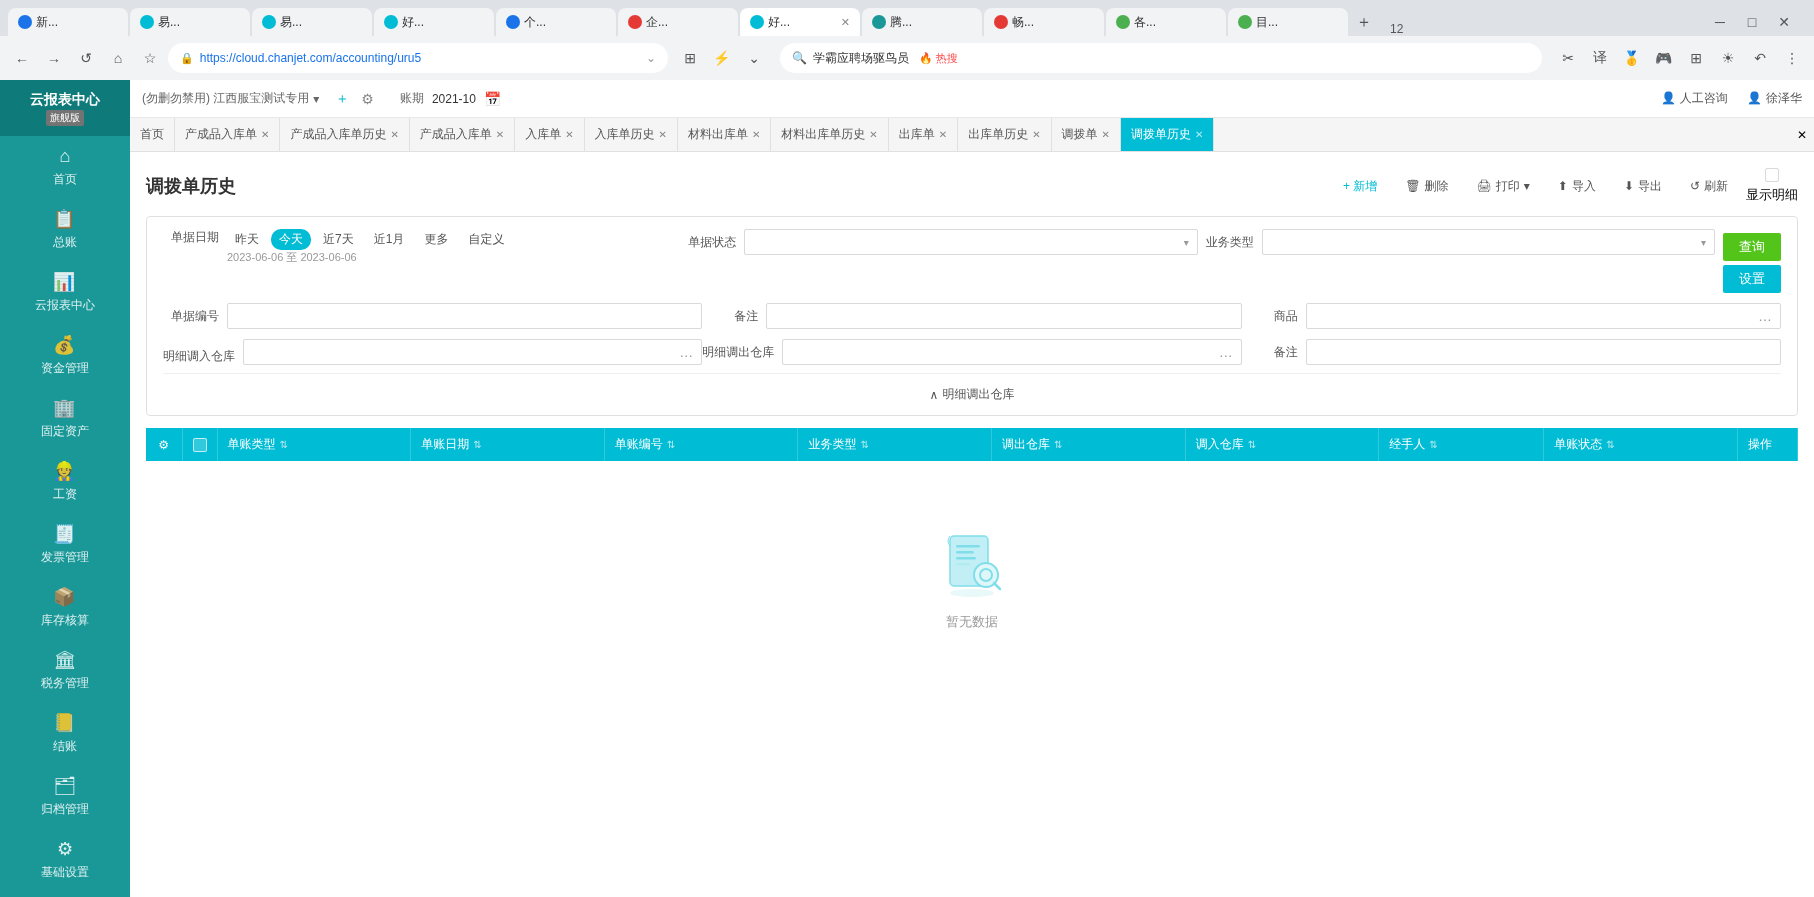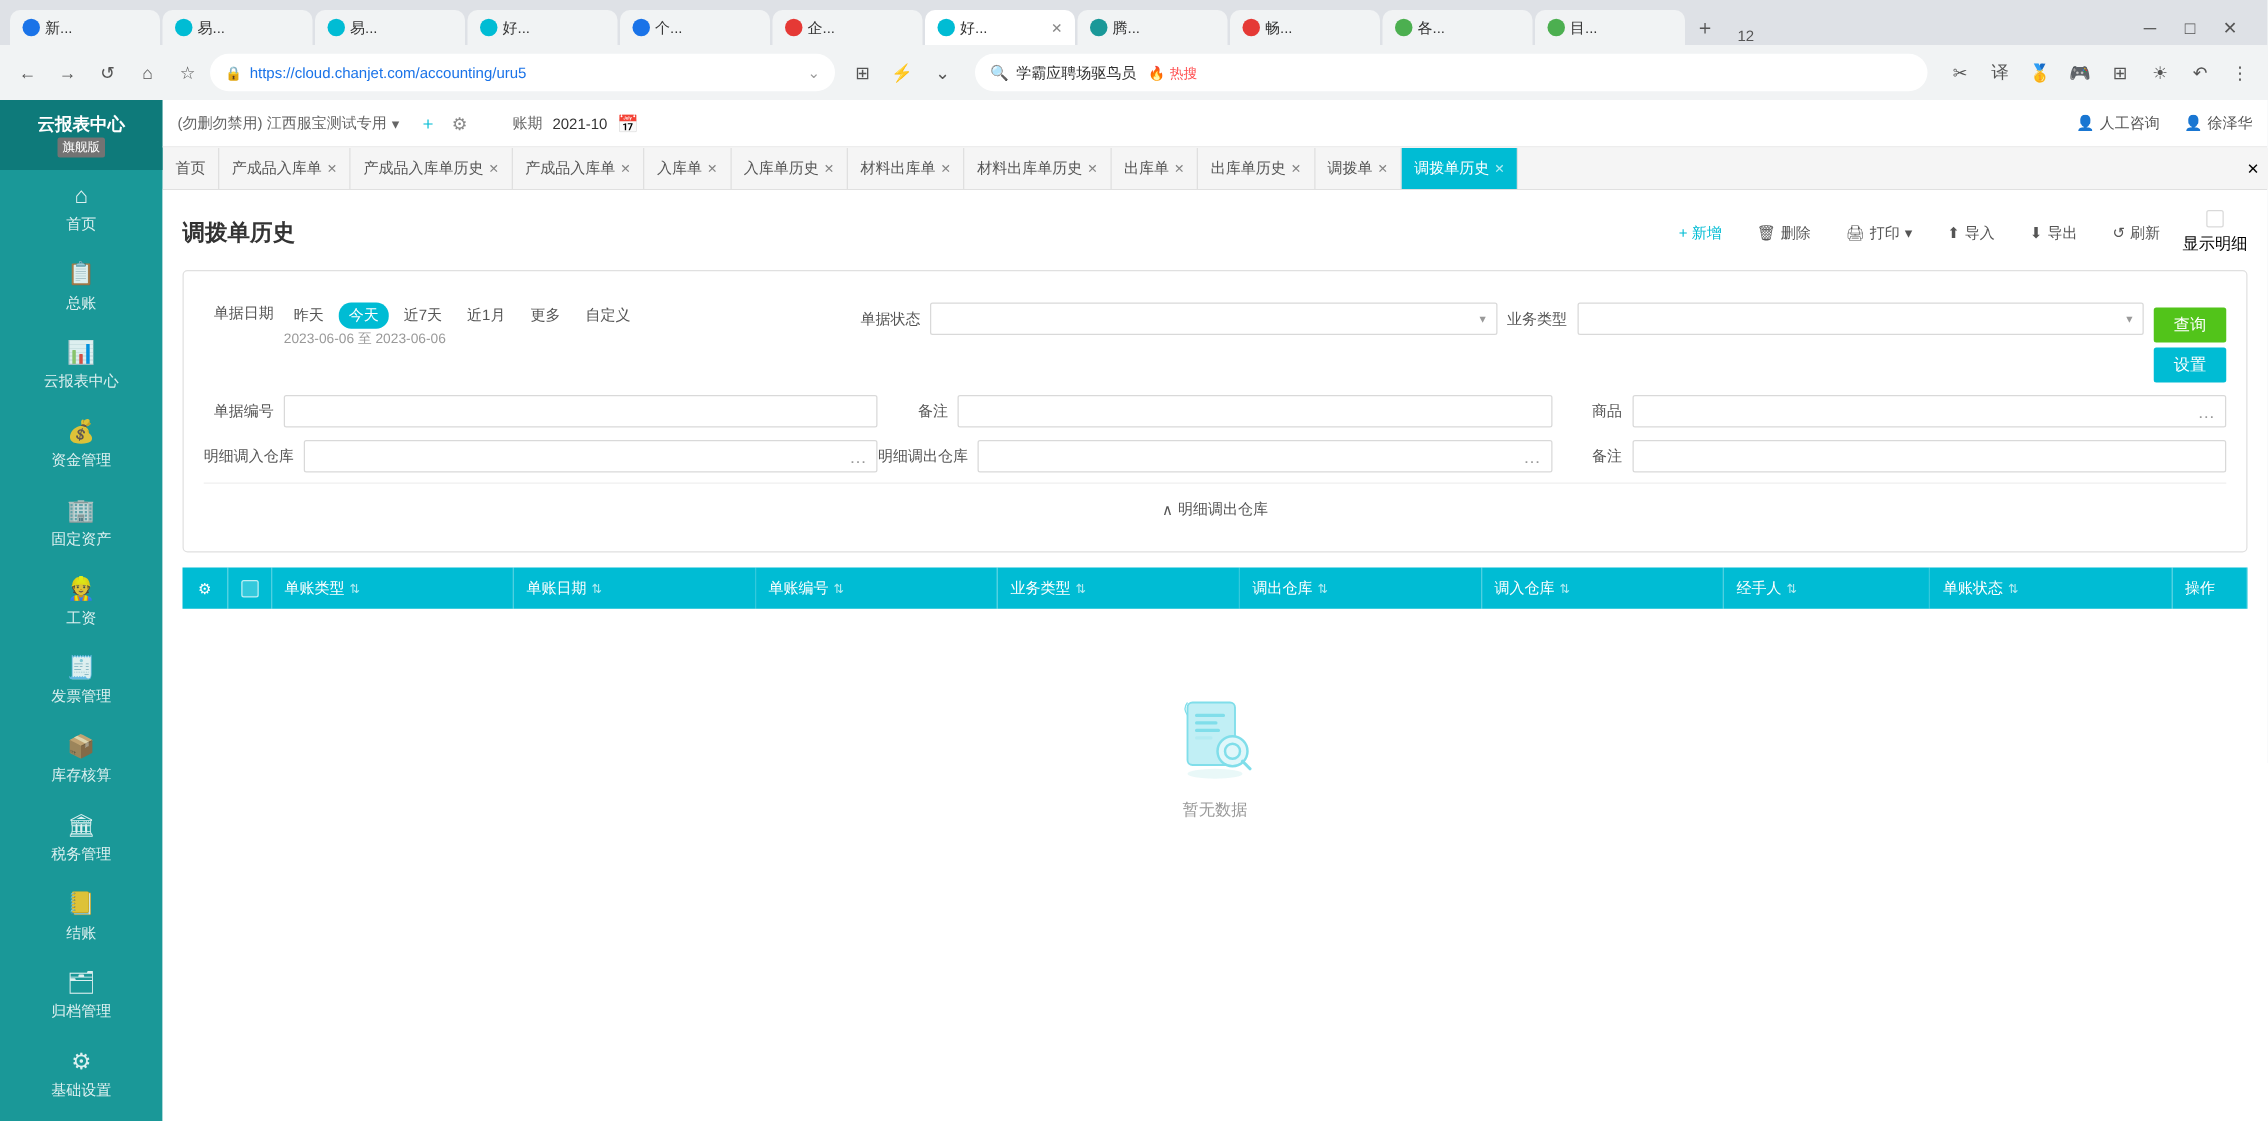--- a/index.html
+++ b/index.html
@@ -35,38 +35,38 @@
     .sidebar-item { display: flex; flex-direction: column; align-items: center; padding: 10px 4px; cursor: pointer; color: rgba(255,255,255,0.85); font-size: 12px; gap: 4px; }
     .sidebar-item .item-icon { font-size: 18px; }
     .sidebar-item .item-label { font-size: 12px; text-align: center; }
 
     
     .main-content { flex: 1; display: flex; flex-direction: column; overflow: hidden; }
 
     
     .app-header { display: flex; align-items: center; height: 38px; background: #fff; border-bottom: 1px solid #e8e8e8; padding: 0 12px; gap: 8px; }
     .company-selector { display: flex; align-items: center; gap: 4px; font-size: 12px; color: #666; cursor: pointer; }
-    .period-label { font-size: 12px; color: #666; margin-left: 28px; }
+    .period-label { font-size: 12px; color: #666; margin-left: 18px; }
     .period-value { font-size: 12px; color: #333; }
     .header-actions { margin-left: auto; display: flex; align-items: center; gap: 8px; font-size: 12px; color: #666; }
 
     
     .tab-bar { display: flex; align-items: center; height: 34px; background: #f5f5f5; border-bottom: 1px solid #e0e0e0; overflow-x: auto; flex-shrink: 0; }
     .tab-bar::-webkit-scrollbar { height: 0; }
     .page-tab { display: flex; align-items: center; height: 34px; padding: 0 10px; font-size: 12px; color: #555; cursor: pointer; white-space: nowrap; border-right: 1px solid #e0e0e0; gap: 4px; flex-shrink: 0; }
     .page-tab.active { background: #00bcd4; color: #fff; }
     .page-tab .tab-close-btn { font-size: 10px; cursor: pointer; opacity: 0.7; }
     .close-btn { width: 24px; height: 24px; display: flex; align-items: center; justify-content: center; font-size: 12px; cursor: pointer; flex-shrink: 0; margin-left: auto; }
 
     
     .page-body { flex: 1; padding: 16px; overflow-y: auto; background: #fff; }
     .page-title { font-size: 18px; font-weight: bold; color: #333; margin-bottom: 16px; }
 
     
-    .filter-section { border: 1px solid #e0e0e0; border-radius: 4px; padding: 25px 16px; margin-bottom: 12px; background: #fff; }
+    .filter-section { border: 1px solid #e0e0e0; border-radius: 4px; padding: 12px 16px; margin-bottom: 12px; background: #fff; }
     .filter-label { font-size: 12px; color: #555; white-space: nowrap; min-width: 56px; text-align: right; }
     .date-quick-btn { padding: 2px 8px; font-size: 12px; color: #555; cursor: pointer; border-radius: 2px; }
     .date-quick-btn.active { background: #00bcd4; color: #fff; border-radius: 10px; }
     .date-range-text { font-size: 11px; color: #999; white-space: nowrap; }
     .filter-input { flex: 1; height: 26px; border: 1px solid #d9d9d9; border-radius: 2px; padding: 0 8px; font-size: 12px; outline: none; }
     .filter-select { flex: 1; height: 26px; border: 1px solid #d9d9d9; border-radius: 2px; padding: 0 8px; font-size: 12px; background: #fff; cursor: pointer; display: flex; align-items: center; justify-content: space-between; position: relative; }
     .filter-select-arrow { font-size: 10px; color: #999; }
     .collapse-btn { display: flex; align-items: center; justify-content: center; gap: 4px; font-size: 12px; color: #555; cursor: pointer; padding: 6px 0 0; text-align: center; }
     .action-btn { display: flex; align-items: center; gap: 4px; padding: 4px 10px; font-size: 12px; color: #555; cursor: pointer; border-radius: 2px; }
     .action-btn.primary { color: #00bcd4; }
@@ -416,21 +416,21 @@
           <div style="display:flex; align-items:center; flex:1;">
             <span class="filter-label">商品</span>
             <div style="display:flex; align-items:center; flex:1; margin-left:8px; min-width:200px; border:1px solid #d9d9d9; border-radius:2px; height:26px; padding:0 8px; background:#fff; justify-content:space-between;">
               <span>&nbsp;</span>
               <span style="color:#999; font-size:14px;">…</span>
             </div>
           </div>
         </div>
 
         <div style="display:flex; align-items:center; margin-bottom:8px;">
-          <div style="display:flex; align-items:center; flex:1;">
+          <div style="display:flex; align-items:flex-end; flex:1;">
             <span class="filter-label">明细调入仓库</span>
             <div style="display:flex; align-items:center; flex:1; margin-left:8px; min-width:200px; border:1px solid #d9d9d9; border-radius:2px; height:26px; padding:0 8px; background:#fff; justify-content:space-between;">
               <span>&nbsp;</span>
               <span style="color:#999; font-size:14px;">…</span>
             </div>
           </div>
           <div style="display:flex; align-items:center; flex:1;">
             <span class="filter-label">明细调出仓库</span>
             <div style="display:flex; align-items:center; flex:1; margin-left:8px; min-width:200px; border:1px solid #d9d9d9; border-radius:2px; height:26px; padding:0 8px; background:#fff; justify-content:space-between;">
               <span>&nbsp;</span>

